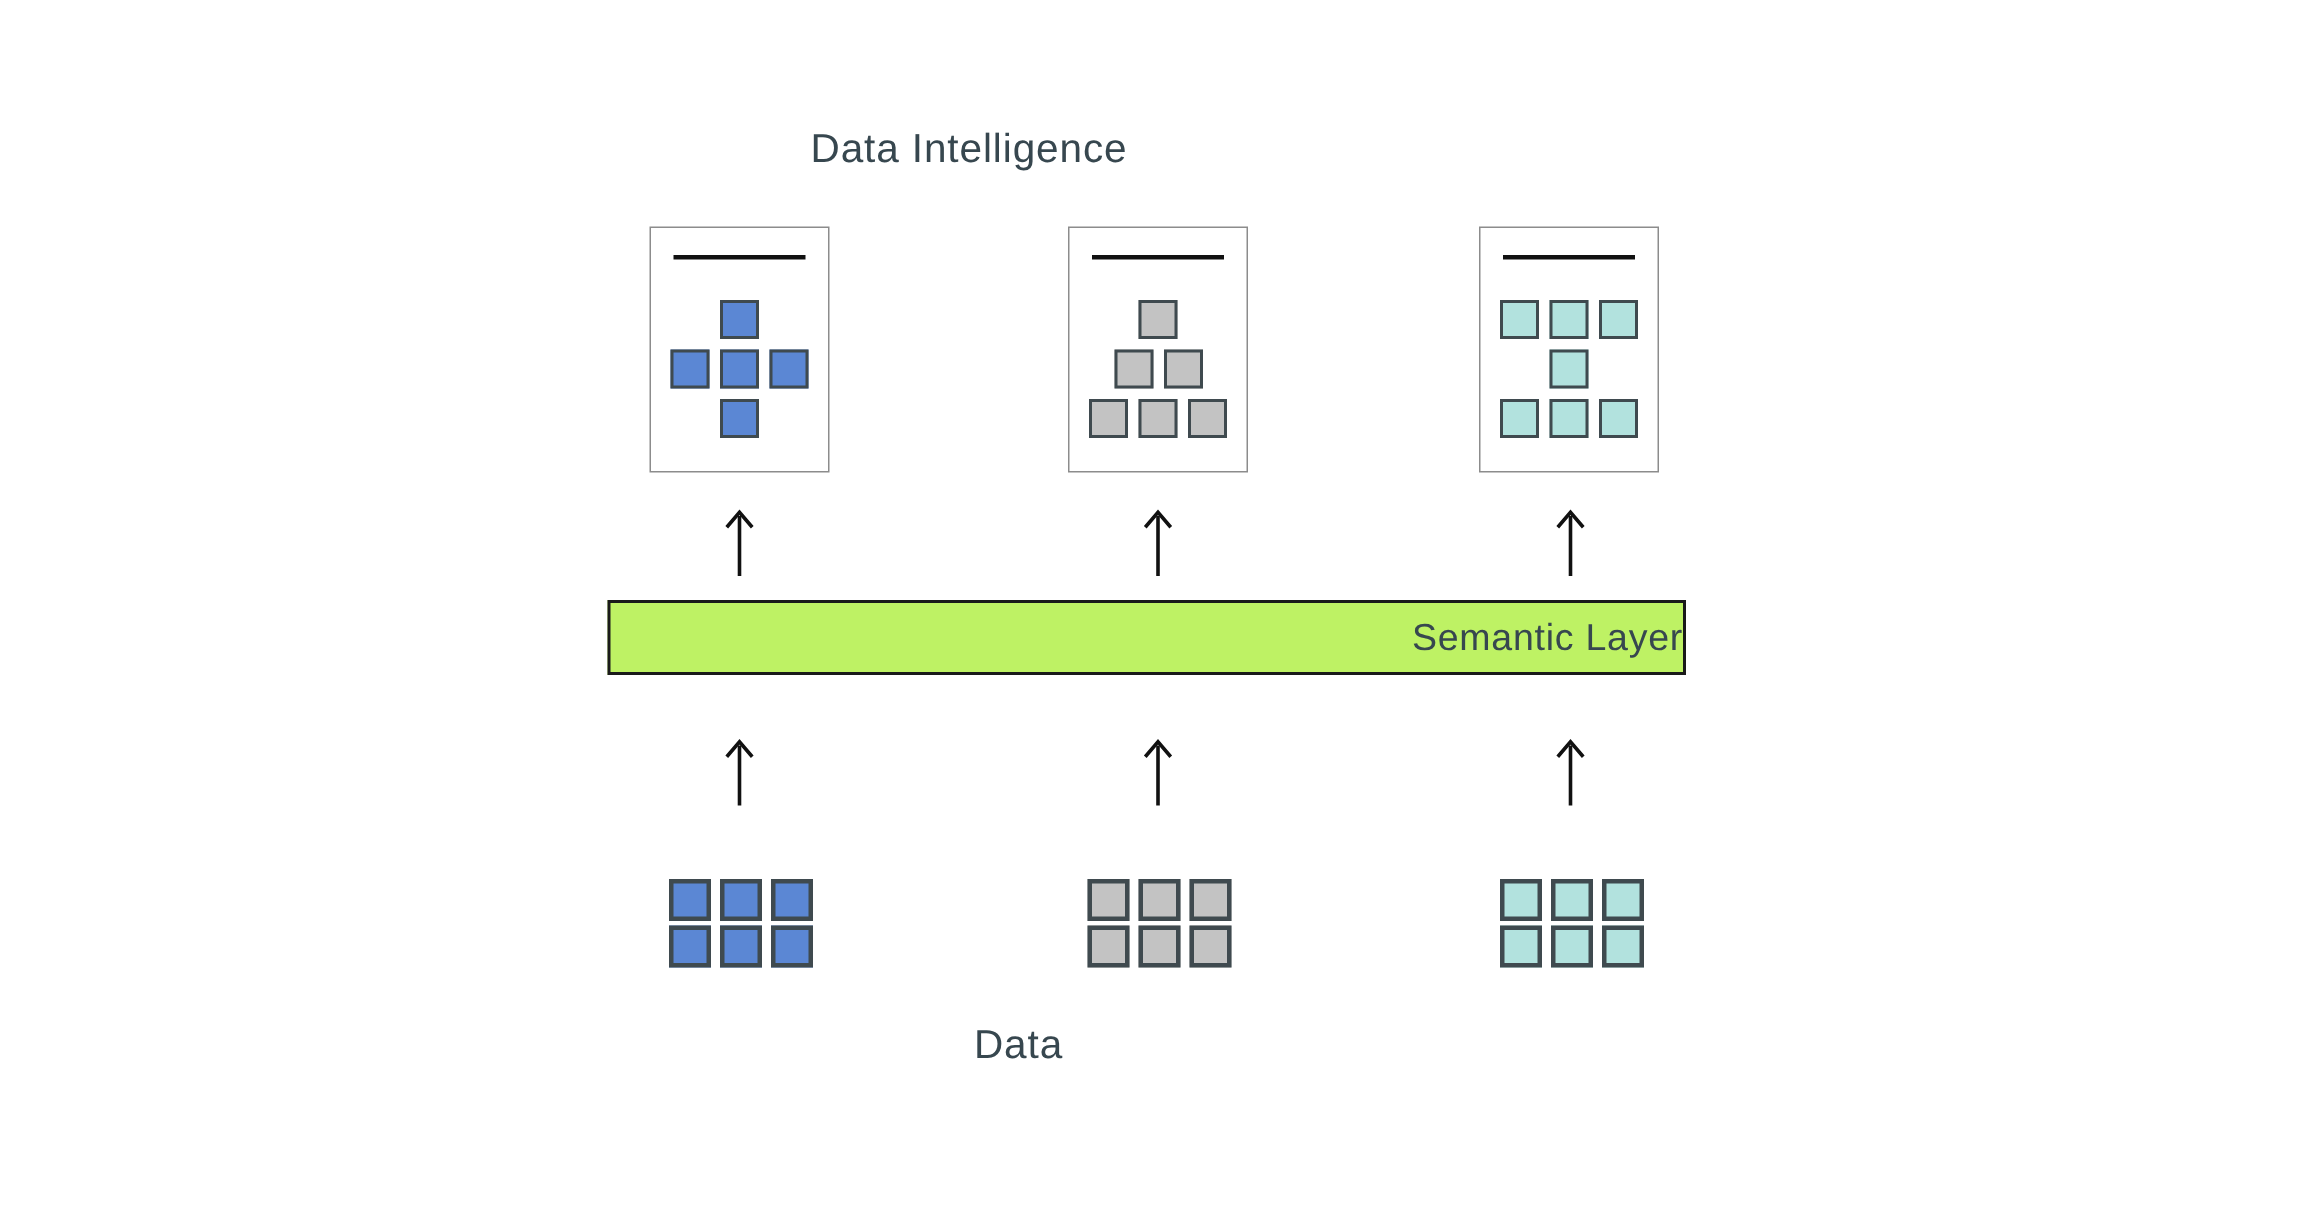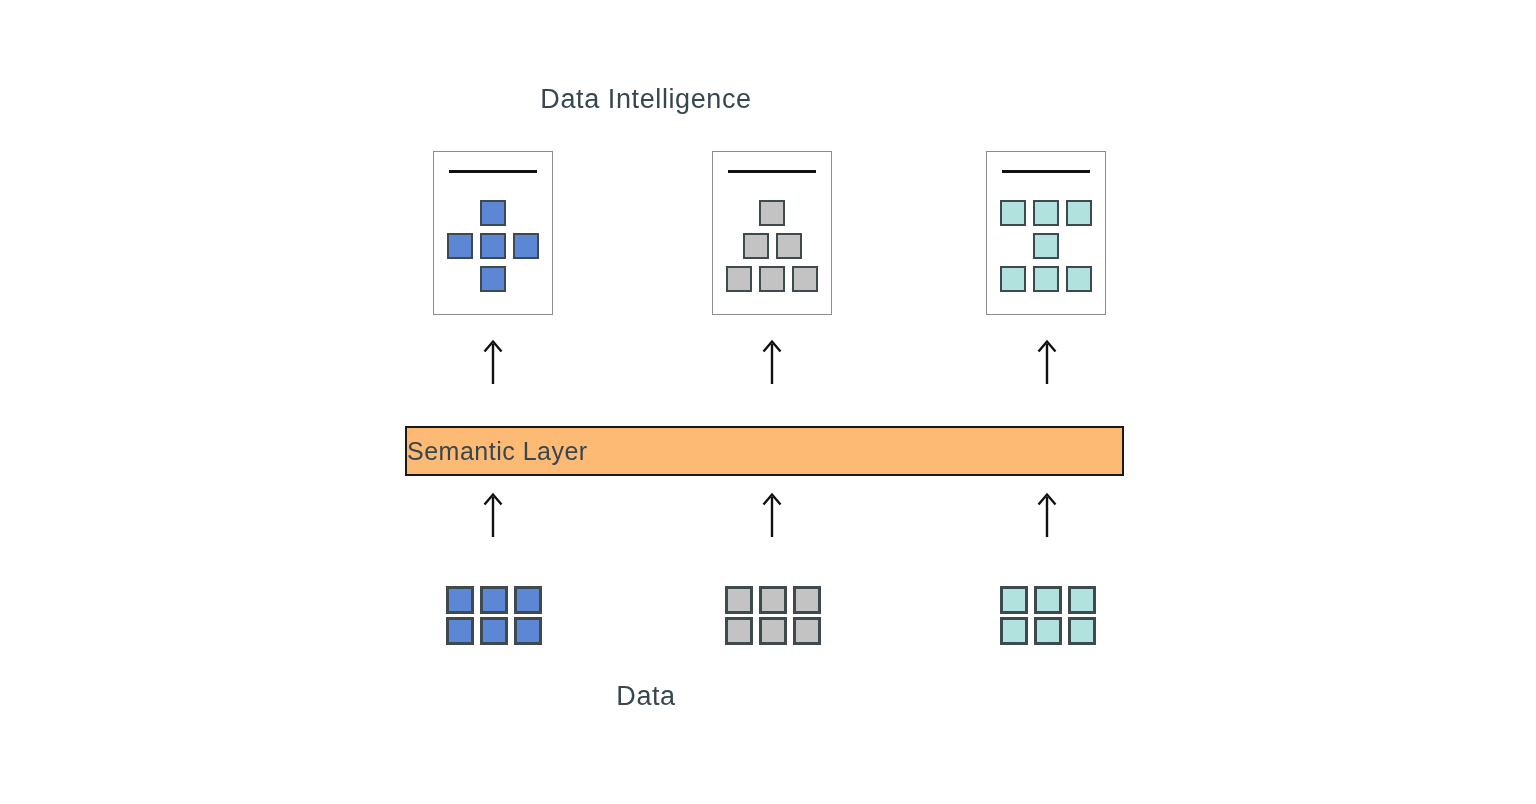--- a/index.html
+++ b/index.html
@@ -15,21 +15,21 @@
     position: absolute;
     left: 0;
     width: 100%;
     text-align: center;
     font-size: 27px;
     font-weight: 500;
     letter-spacing: 0.6px;
     color: #37474f;
   }
   .title { top: 84px; }
-  .data-label { top: 681px; }
+  .data-label { top: 681px; margin-left: 33px; }
 
   .card {
     position: absolute;
     top: 151px;
     width: 120px;
     height: 164px;
     background: #ffffff;
     border: 1.5px solid #8c8c8c;
     box-sizing: border-box;
   }
@@ -61,29 +61,29 @@
   .arrow {
     position: absolute;
     width: 28px;
     height: 47px;
   }
   .arrow svg { display: block; }
 
   .semantic-box {
     position: absolute;
     left: 405px;
-    top: 426px;
+    top: 400px;
     width: 719px;
     height: 50px;
     box-sizing: border-box;
-    background: #fdba74;
+    background: #bef264;
     border: 2px solid #1a1a1a;
     display: flex;
     align-items: center;
-    justify-content: flex-start;
+    justify-content: flex-end;
     font-size: 25px;
     font-weight: 500;
     letter-spacing: 0.5px;
     color: #37474f;
   }
 
   .data-grid {
     position: absolute;
     top: 586px;
     display: flex;

